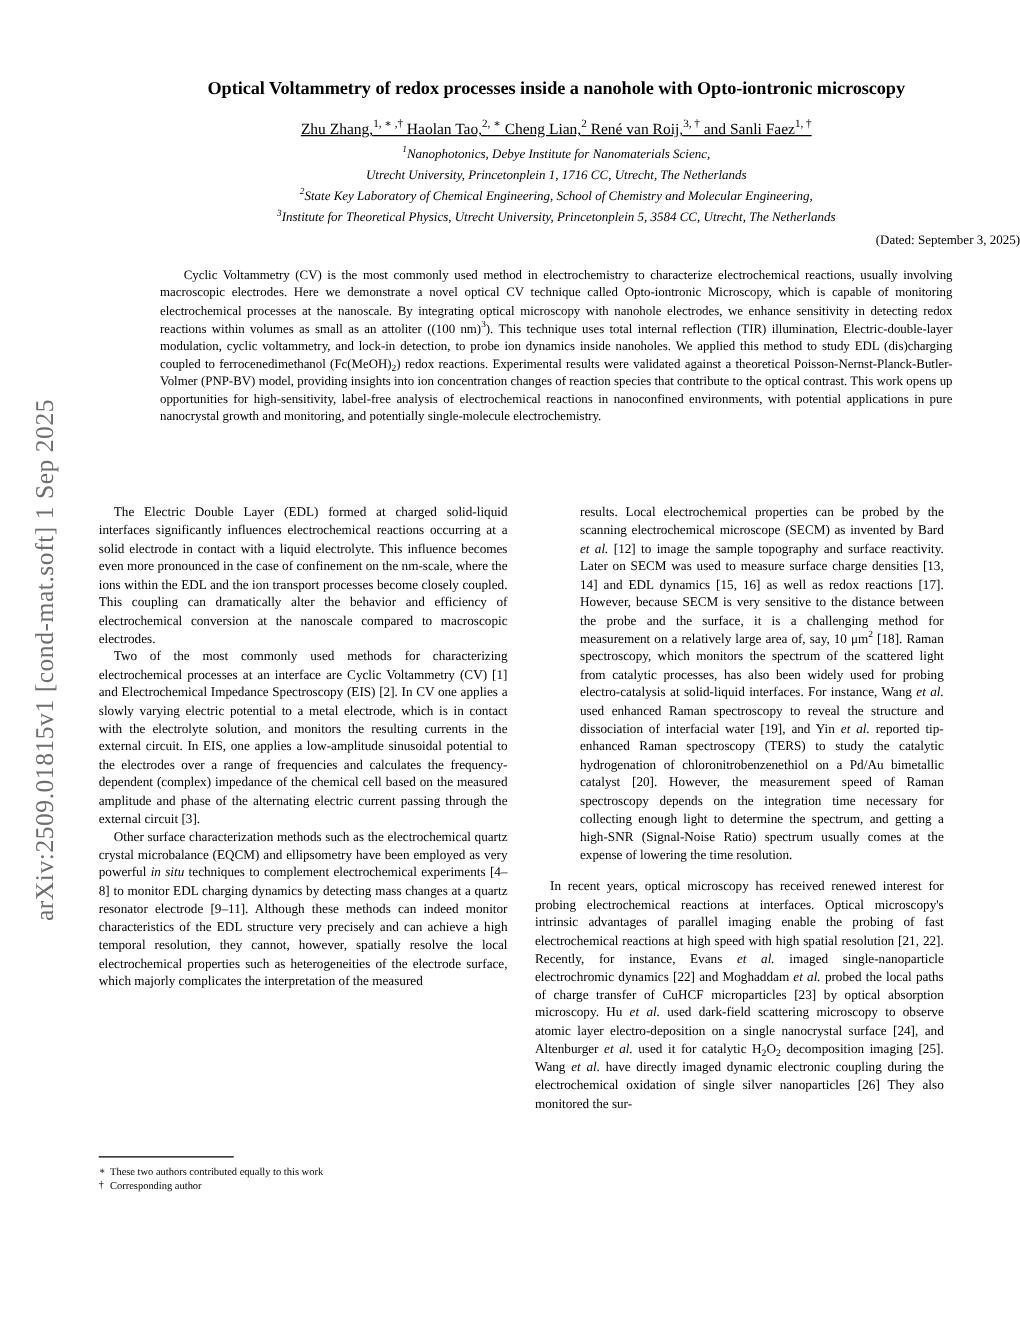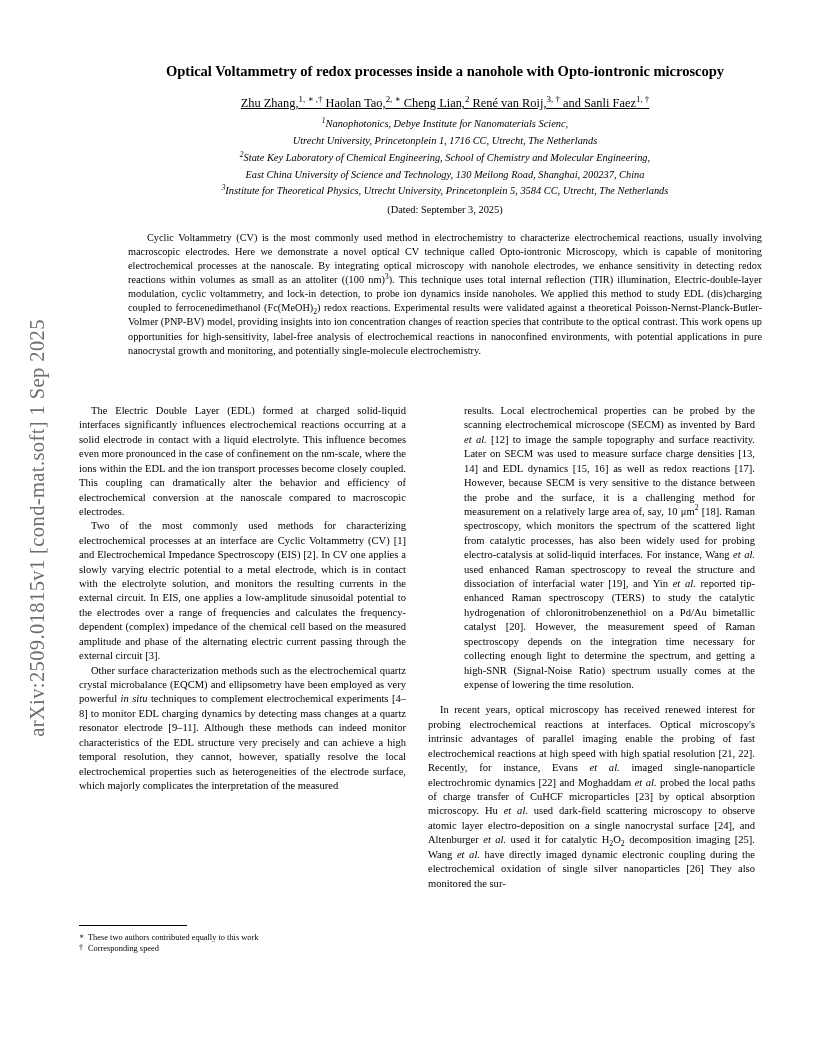--- a/index.html
+++ b/index.html
@@ -67,20 +67,21 @@
   .affil {
     font-style: italic;
     font-size: 10.4px;
     line-height: 1.42;
     margin: 2px 40px 0 40px;
   }
   .affil.first { margin-top: 6px; }
   #dated {
     font-size: 10.4px;
     margin-top: 5px;
+    text-align: right;
   }
   sup {
     font-size: 0.72em;
     vertical-align: super;
     line-height: 0;
   }
 
   
   #abstract {
     margin: 16px 54px 0 54px;
@@ -161,21 +162,20 @@
     <div id="paper-title">Optical Voltammetry of redox processes inside a nanohole with Opto-iontronic microscopy</div>
 
     <div id="authors">
       <span>Zhu Zhang,</span><sup>1, ∗ ,†</sup><span> Haolan Tao,</span><sup>2, ∗</sup><span> Cheng Lian,</span><sup>2</sup><span> René van Roij,</span><sup>3, †</sup><span> and Sanli Faez</span><sup>1, †</sup>
     </div>
 
     <div class="affil first"><sup>1</sup><span>Nanophotonics, Debye Institute for Nanomaterials Scienc,</span></div>
     <div class="affil">Utrecht University, Princetonplein 1, 1716 CC, Utrecht, The Netherlands</div>
 
     <div class="affil"><sup>2</sup><span>State Key Laboratory of Chemical Engineering, School of Chemistry and Molecular Engineering,</span></div>
-    <div class="affil">East China University of Science and Technology, 130 Meilong Road, Shanghai, 200237, China</div>
 
     <div class="affil"><sup>3</sup><span>Institute for Theoretical Physics, Utrecht University, Princetonplein 5, 3584 CC, Utrecht, The Netherlands</span></div>
 
     <div id="dated">(Dated: September 3, 2025)</div>
   </div>
 
   <div id="abstract">
     <span>Cyclic Voltammetry (CV) is the most commonly used method in electrochemistry to characterize electrochemical reactions, usually involving macroscopic electrodes. Here we demonstrate a novel optical CV technique called Opto-iontronic Microscopy, which is capable of monitoring electrochemical processes at the nanoscale. By integrating optical microscopy with nanohole electrodes, we enhance sensitivity in detecting redox reactions within volumes as small as an attoliter ((100 nm)</span><sup>3</sup><span>). This technique uses total internal reflection (TIR) illumination, Electric-double-layer modulation, cyclic voltammetry, and lock-in detection, to probe ion dynamics inside nanoholes. We applied this method to study EDL (dis)charging coupled to ferrocenedimethanol (Fc(MeOH)</span><sub>2</sub><span>) redox reactions. Experimental results were validated against a theoretical Poisson-Nernst-Planck-Butler-Volmer (PNP-BV) model, providing insights into ion concentration changes of reaction species that contribute to the optical contrast. This work opens up opportunities for high-sensitivity, label-free analysis of electrochemical reactions in nanoconfined environments, with potential applications in pure nanocrystal growth and monitoring, and potentially single-molecule electrochemistry.</span>
   </div>
 
@@ -195,17 +195,17 @@
   </div>
 
   <div id="footnotes">
     <div id="footnote-rule"></div>
     <div class="footnote-item">
       <span class="footnote-mark">∗</span>
       <span class="footnote-text">These two authors contributed equally to this work</span>
     </div>
     <div class="footnote-item">
       <span class="footnote-mark">†</span>
-      <span class="footnote-text">Corresponding speed</span>
+      <span class="footnote-text">Corresponding author</span>
     </div>
   </div>
 
 </div>
 
 </body></html>

